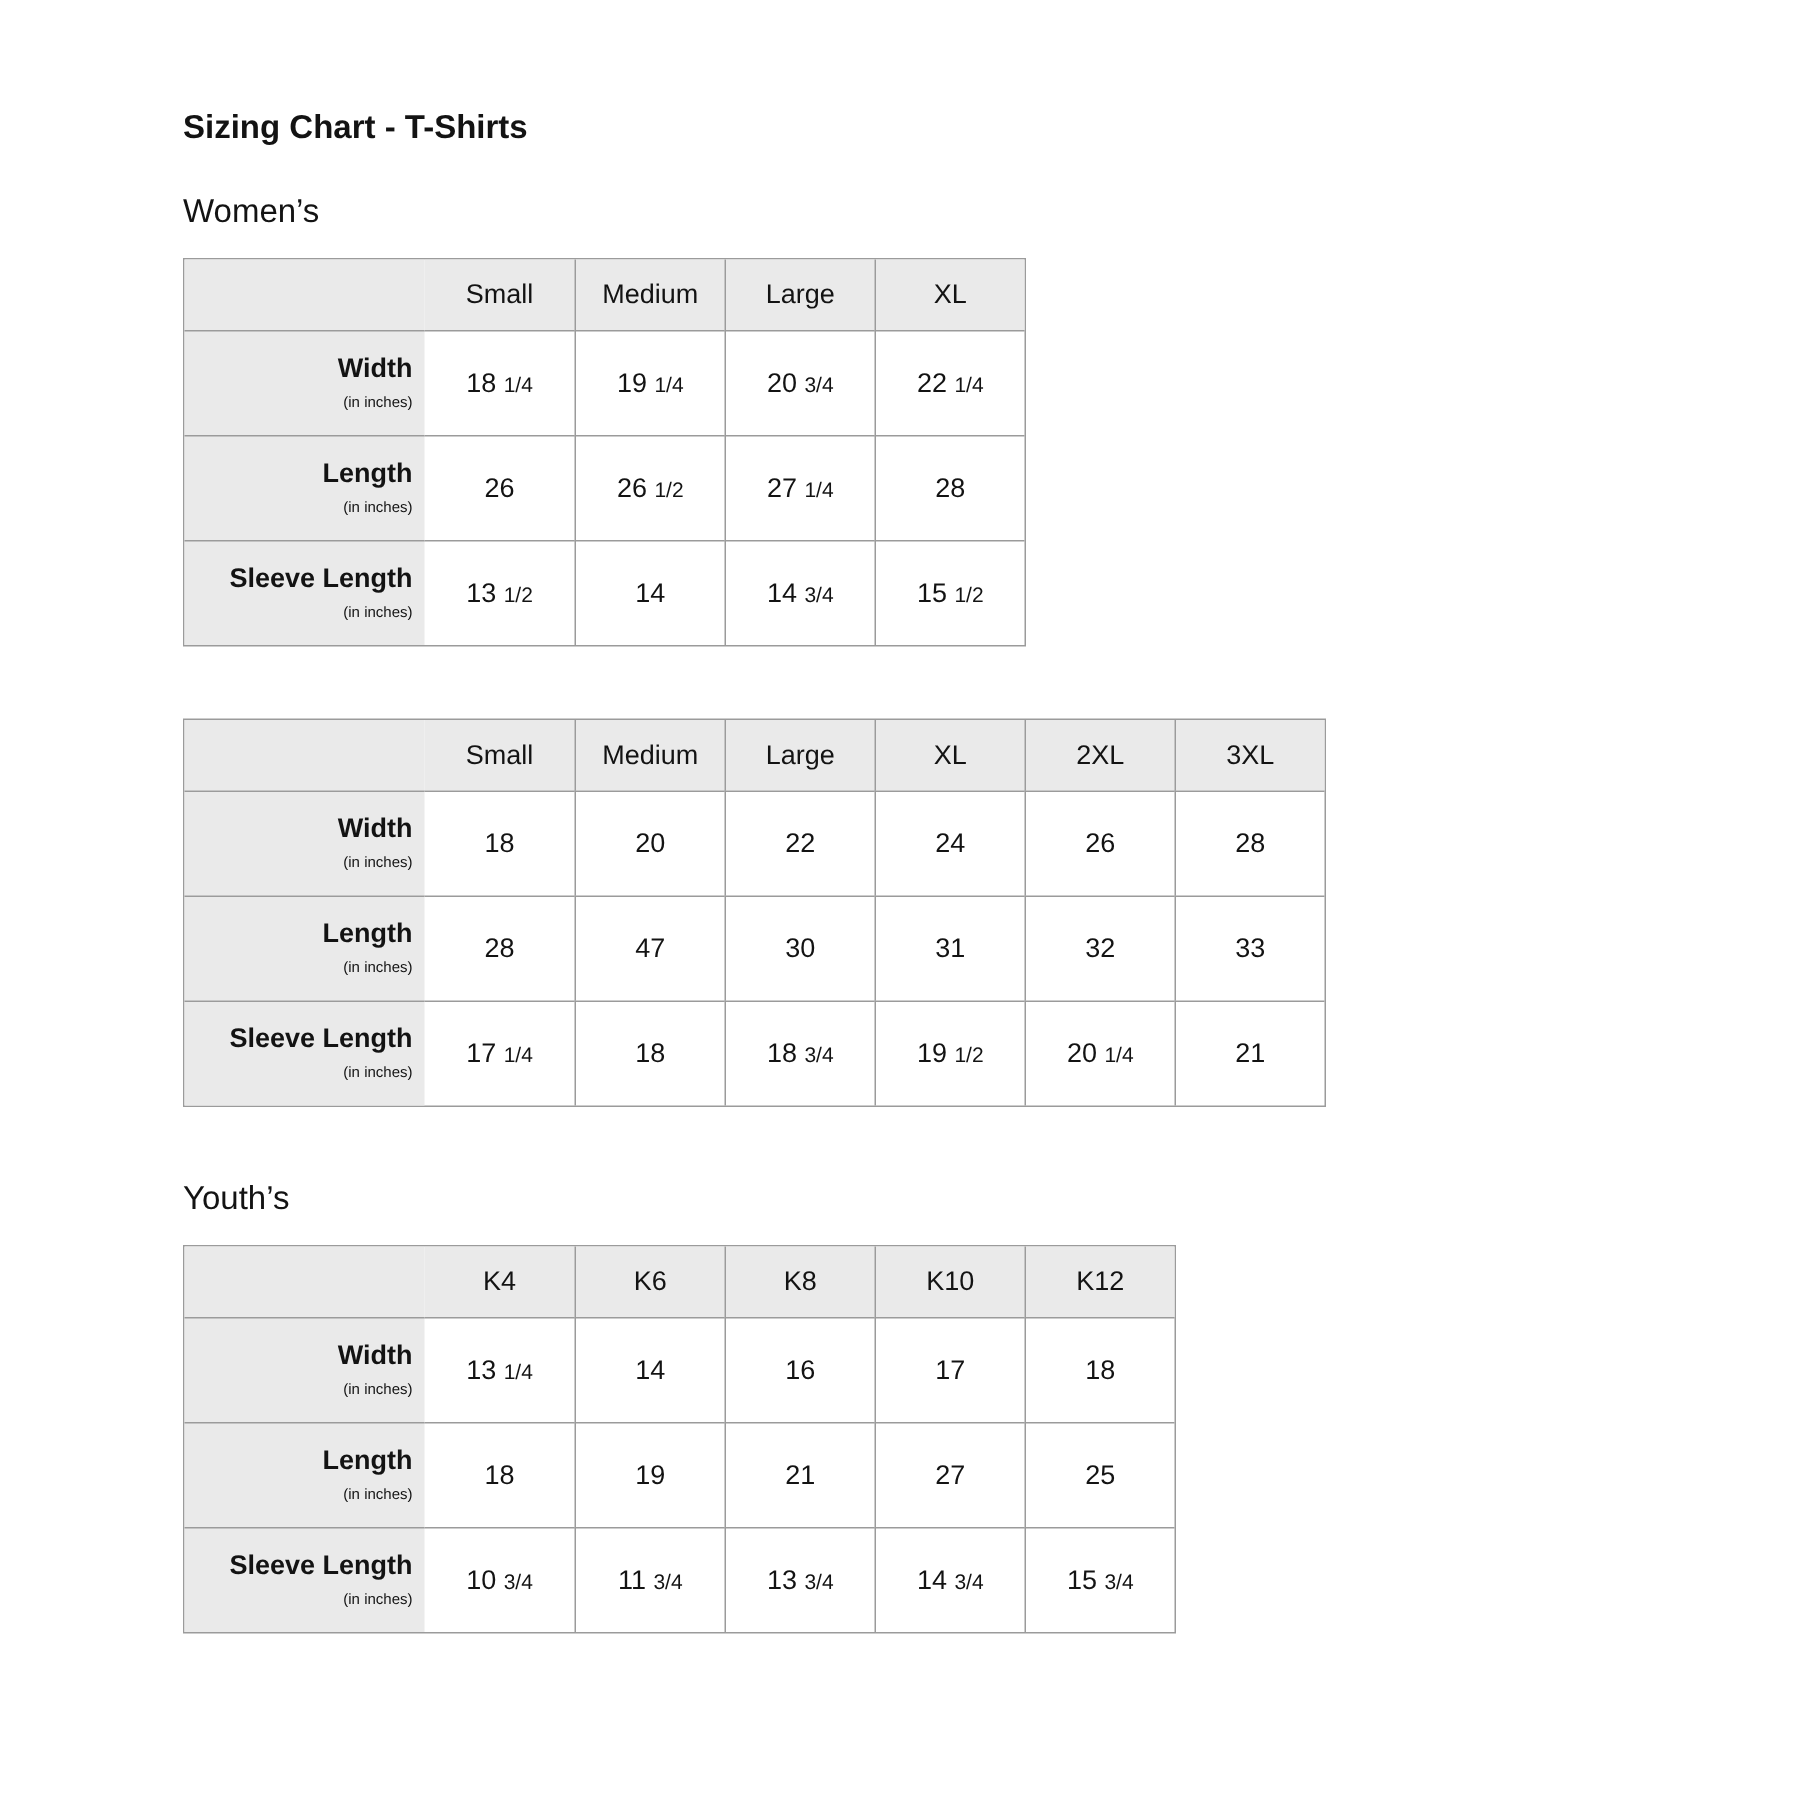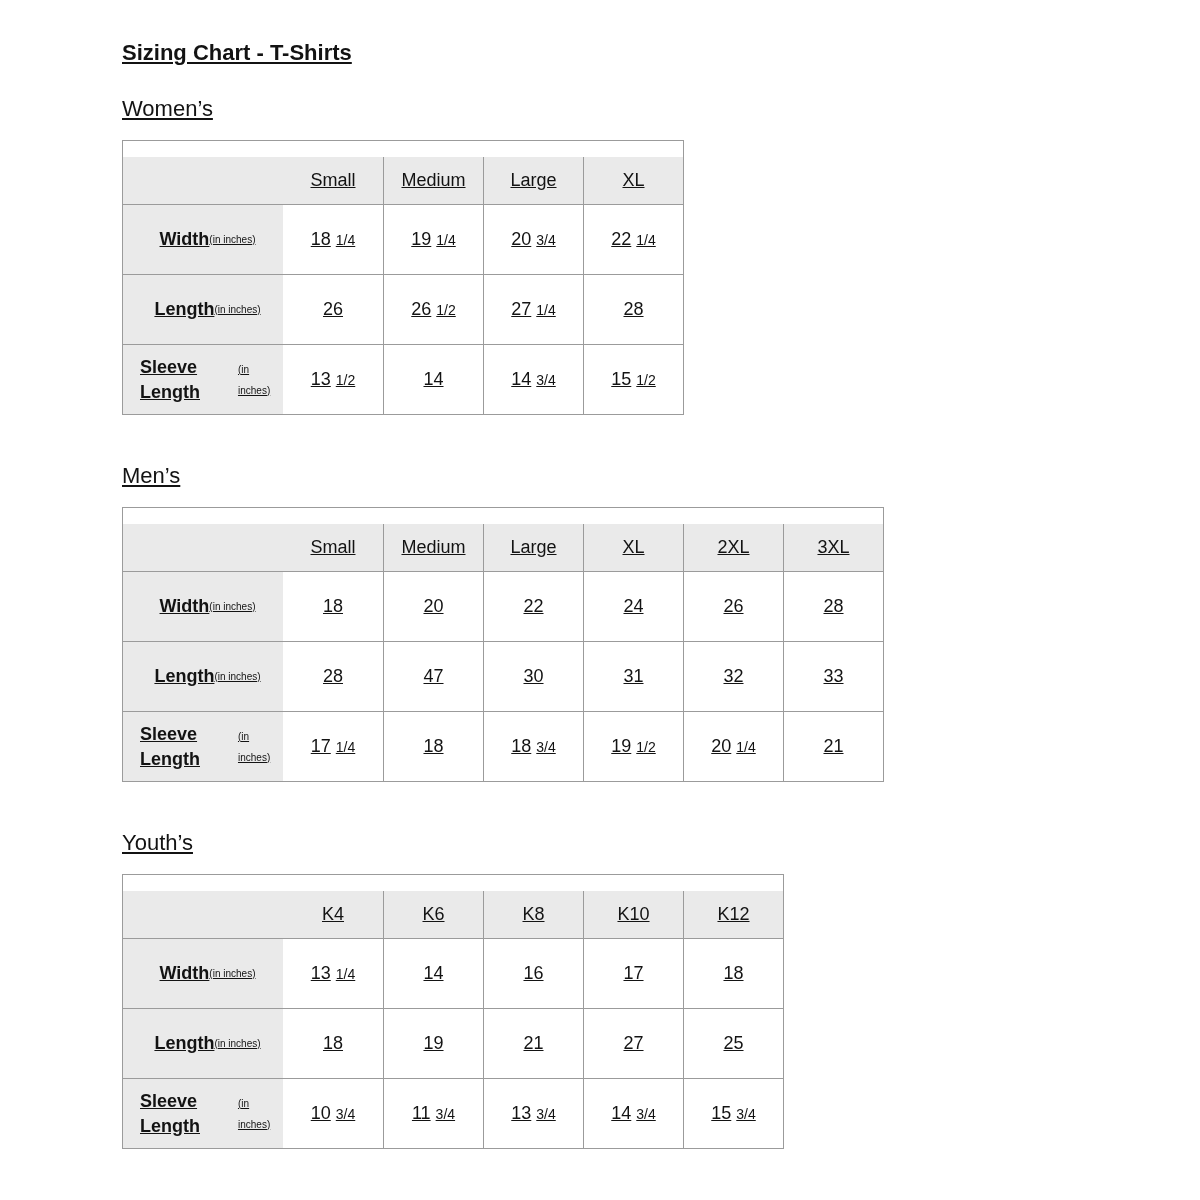--- a/index.html
+++ b/index.html
@@ -10,21 +10,21 @@
   * { box-sizing: border-box; }
   html, body { margin: 0; padding: 0; }
   body {
     width: 1200px;
     height: 1200px;
     background: #ffffff;
     color: var(--text);
     font-family: "Liberation Sans", sans-serif;
     overflow: hidden;
   }
-  .page { padding: 40px 0 0 122px; text-decoration: underline; }
+  .page { padding: 72px 0 0 122px; }
   h1.page-title {
     font-size: 22px;
     font-weight: bold;
     line-height: 26px;
     margin: 0 0 30px 0;
   }
   .size-section { margin: 0 0 48px 0; }
   h2.section-heading {
     font-size: 22px;
     font-weight: 400;
@@ -38,29 +38,28 @@
   }
   .cell {
     display: flex;
     align-items: center;
     font-size: 18px;
   }
   .center { justify-content: center; }
   .head {
     height: 47px;
     background: var(--gray);
-    margin-top: 16px;
   }
   .vline { border-left: 1px solid var(--border); }
   .hline { border-top: 1px solid var(--border); }
   .label {
     height: 70px;
     background: var(--gray);
-    flex-direction: row;
-    align-items: center;
+    flex-direction: column;
+    align-items: flex-end;
     justify-content: center;
     padding-left: 17px;
     padding-right: 8px;
   }
   .label .name { font-weight: bold; font-size: 18px; line-height: 25px; }
   .label .unit { font-size: 10px; line-height: 21px; }
   .val { height: 70px; }
   .frac { font-size: 14px; margin-left: 5px; }
 </style>
 </head>
@@ -99,21 +98,20 @@
           <div class="unit">(in inches)</div>
         </div>
         <div class="cell val center hline">13<span class="frac">1/2</span></div>
         <div class="cell val center hline vline">14</div>
         <div class="cell val center hline vline">14<span class="frac">3/4</span></div>
         <div class="cell val center hline vline">15<span class="frac">1/2</span></div>
       </div>
   </section>
 
   <section class="size-section">
-    <h2 class="section-heading">Men’s</h2>
     <div class="size-table" style="grid-template-columns: 160px repeat(6, 100px);">
         <div class="cell head"></div>
         <div class="cell head center">Small</div>
         <div class="cell head center vline">Medium</div>
         <div class="cell head center vline">Large</div>
         <div class="cell head center vline">XL</div>
         <div class="cell head center vline">2XL</div>
         <div class="cell head center vline">3XL</div>
         <div class="cell label hline">
           <div class="name">Width</div>

